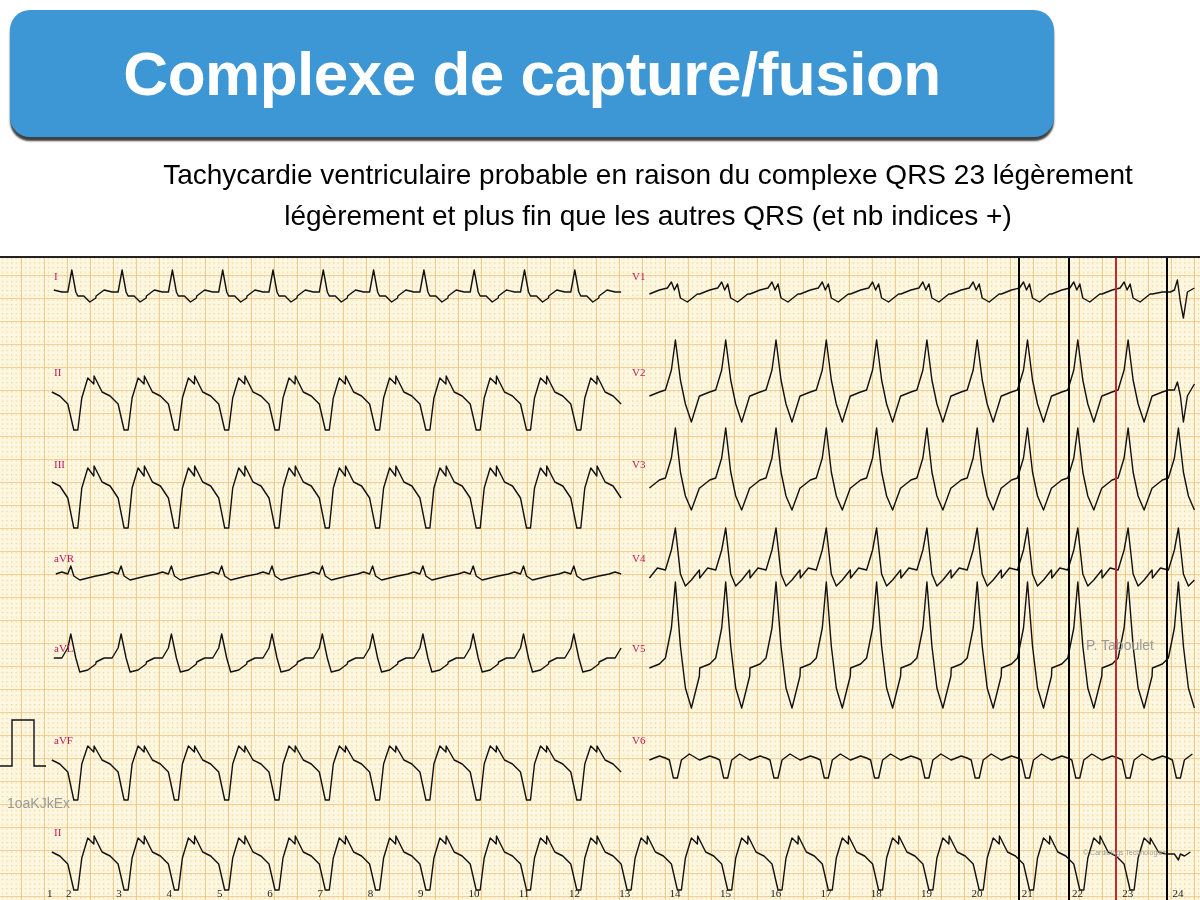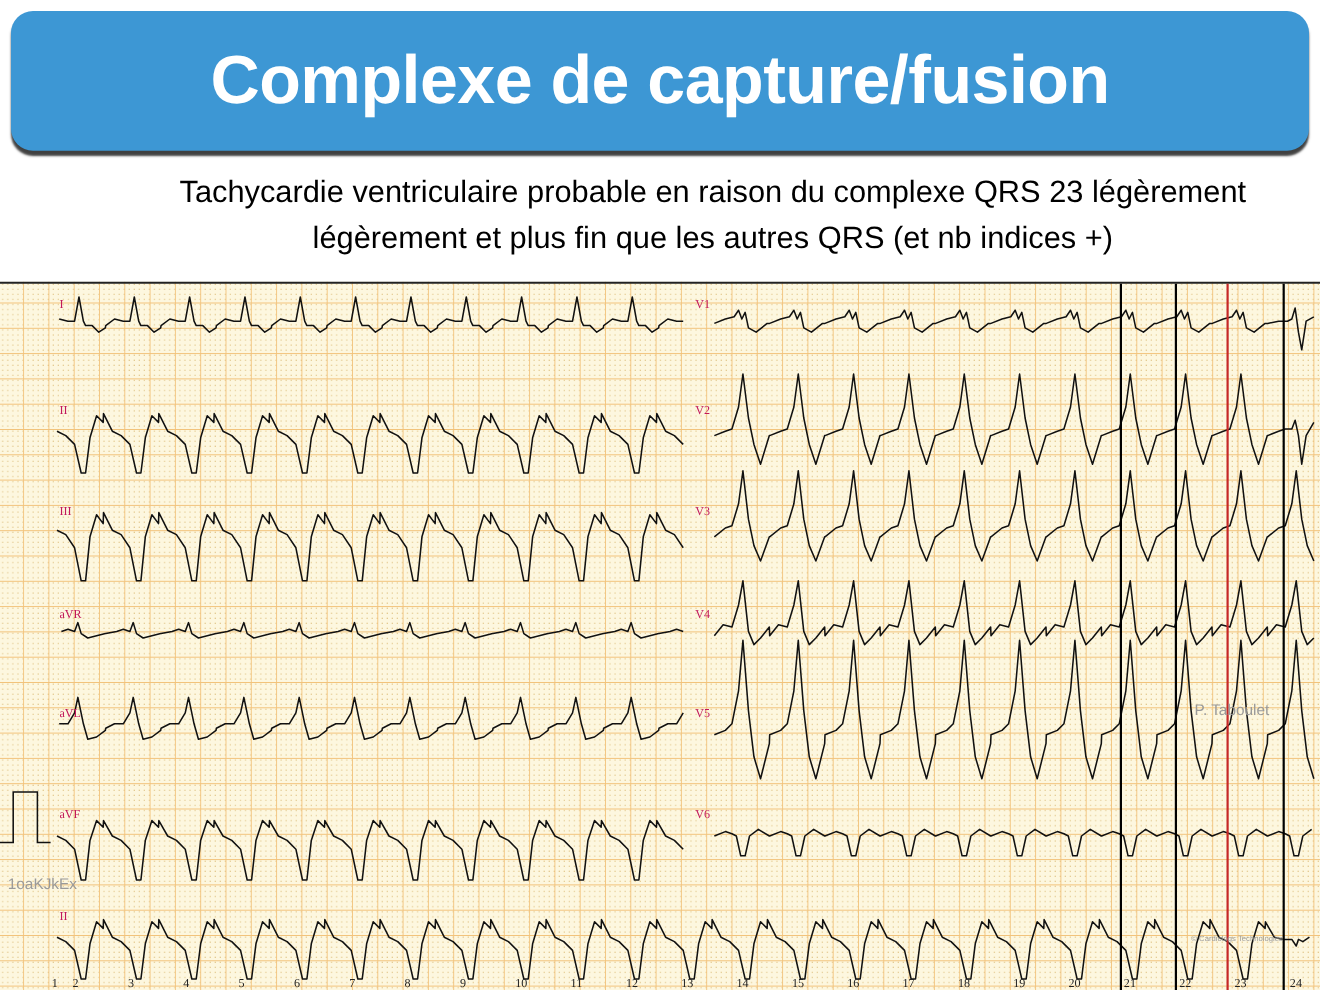--- a/index.html
+++ b/index.html
@@ -1,17 +1,17 @@
 <!DOCTYPE html>
 <html><head>
 <meta charset="utf-8">
 <style>
   html, body { margin:0; padding:0; background:#ffffff; }
   body { width:1200px; height:900px; position:relative; overflow:hidden; font-family:"Liberation Sans", sans-serif; }
-  .banner { position:absolute; left:10px; top:10px; width:1180px; height:127px; background:#3d97d4; border-radius:20px; box-shadow:0 4px 2px rgba(0,0,0,0.75); display:flex; align-items:center; justify-content:center; }
+  .banner { position:absolute; left:10px; top:10px; width:1044px; height:127px; background:#3d97d4; border-radius:20px; box-shadow:0 4px 2px rgba(0,0,0,0.75); display:flex; align-items:center; justify-content:center; }
   .banner h1 { margin:0; color:#ffffff; font-family:"Liberation Sans", sans-serif; font-weight:bold; font-size:62px; letter-spacing:-0.5px; }
   .subtitle { position:absolute; left:0; top:154px; width:1200px; text-align:center; color:#000; font-size:28px; line-height:41px;padding-left:48px; }
   .ecg { position:absolute; left:0; top:256px; width:1200px; height:644px; }
   .ecg svg { display:block; }
   .lead-label { font-family:"Liberation Serif", serif; font-size:11px; fill:#c2185b; }
   .beat-num { font-family:"Liberation Serif", serif; font-size:11px; fill:#222; }
   .wm { font-family:"Liberation Sans", sans-serif; fill:#9a9a9a; }
 </style>
 </head>
 <body>

